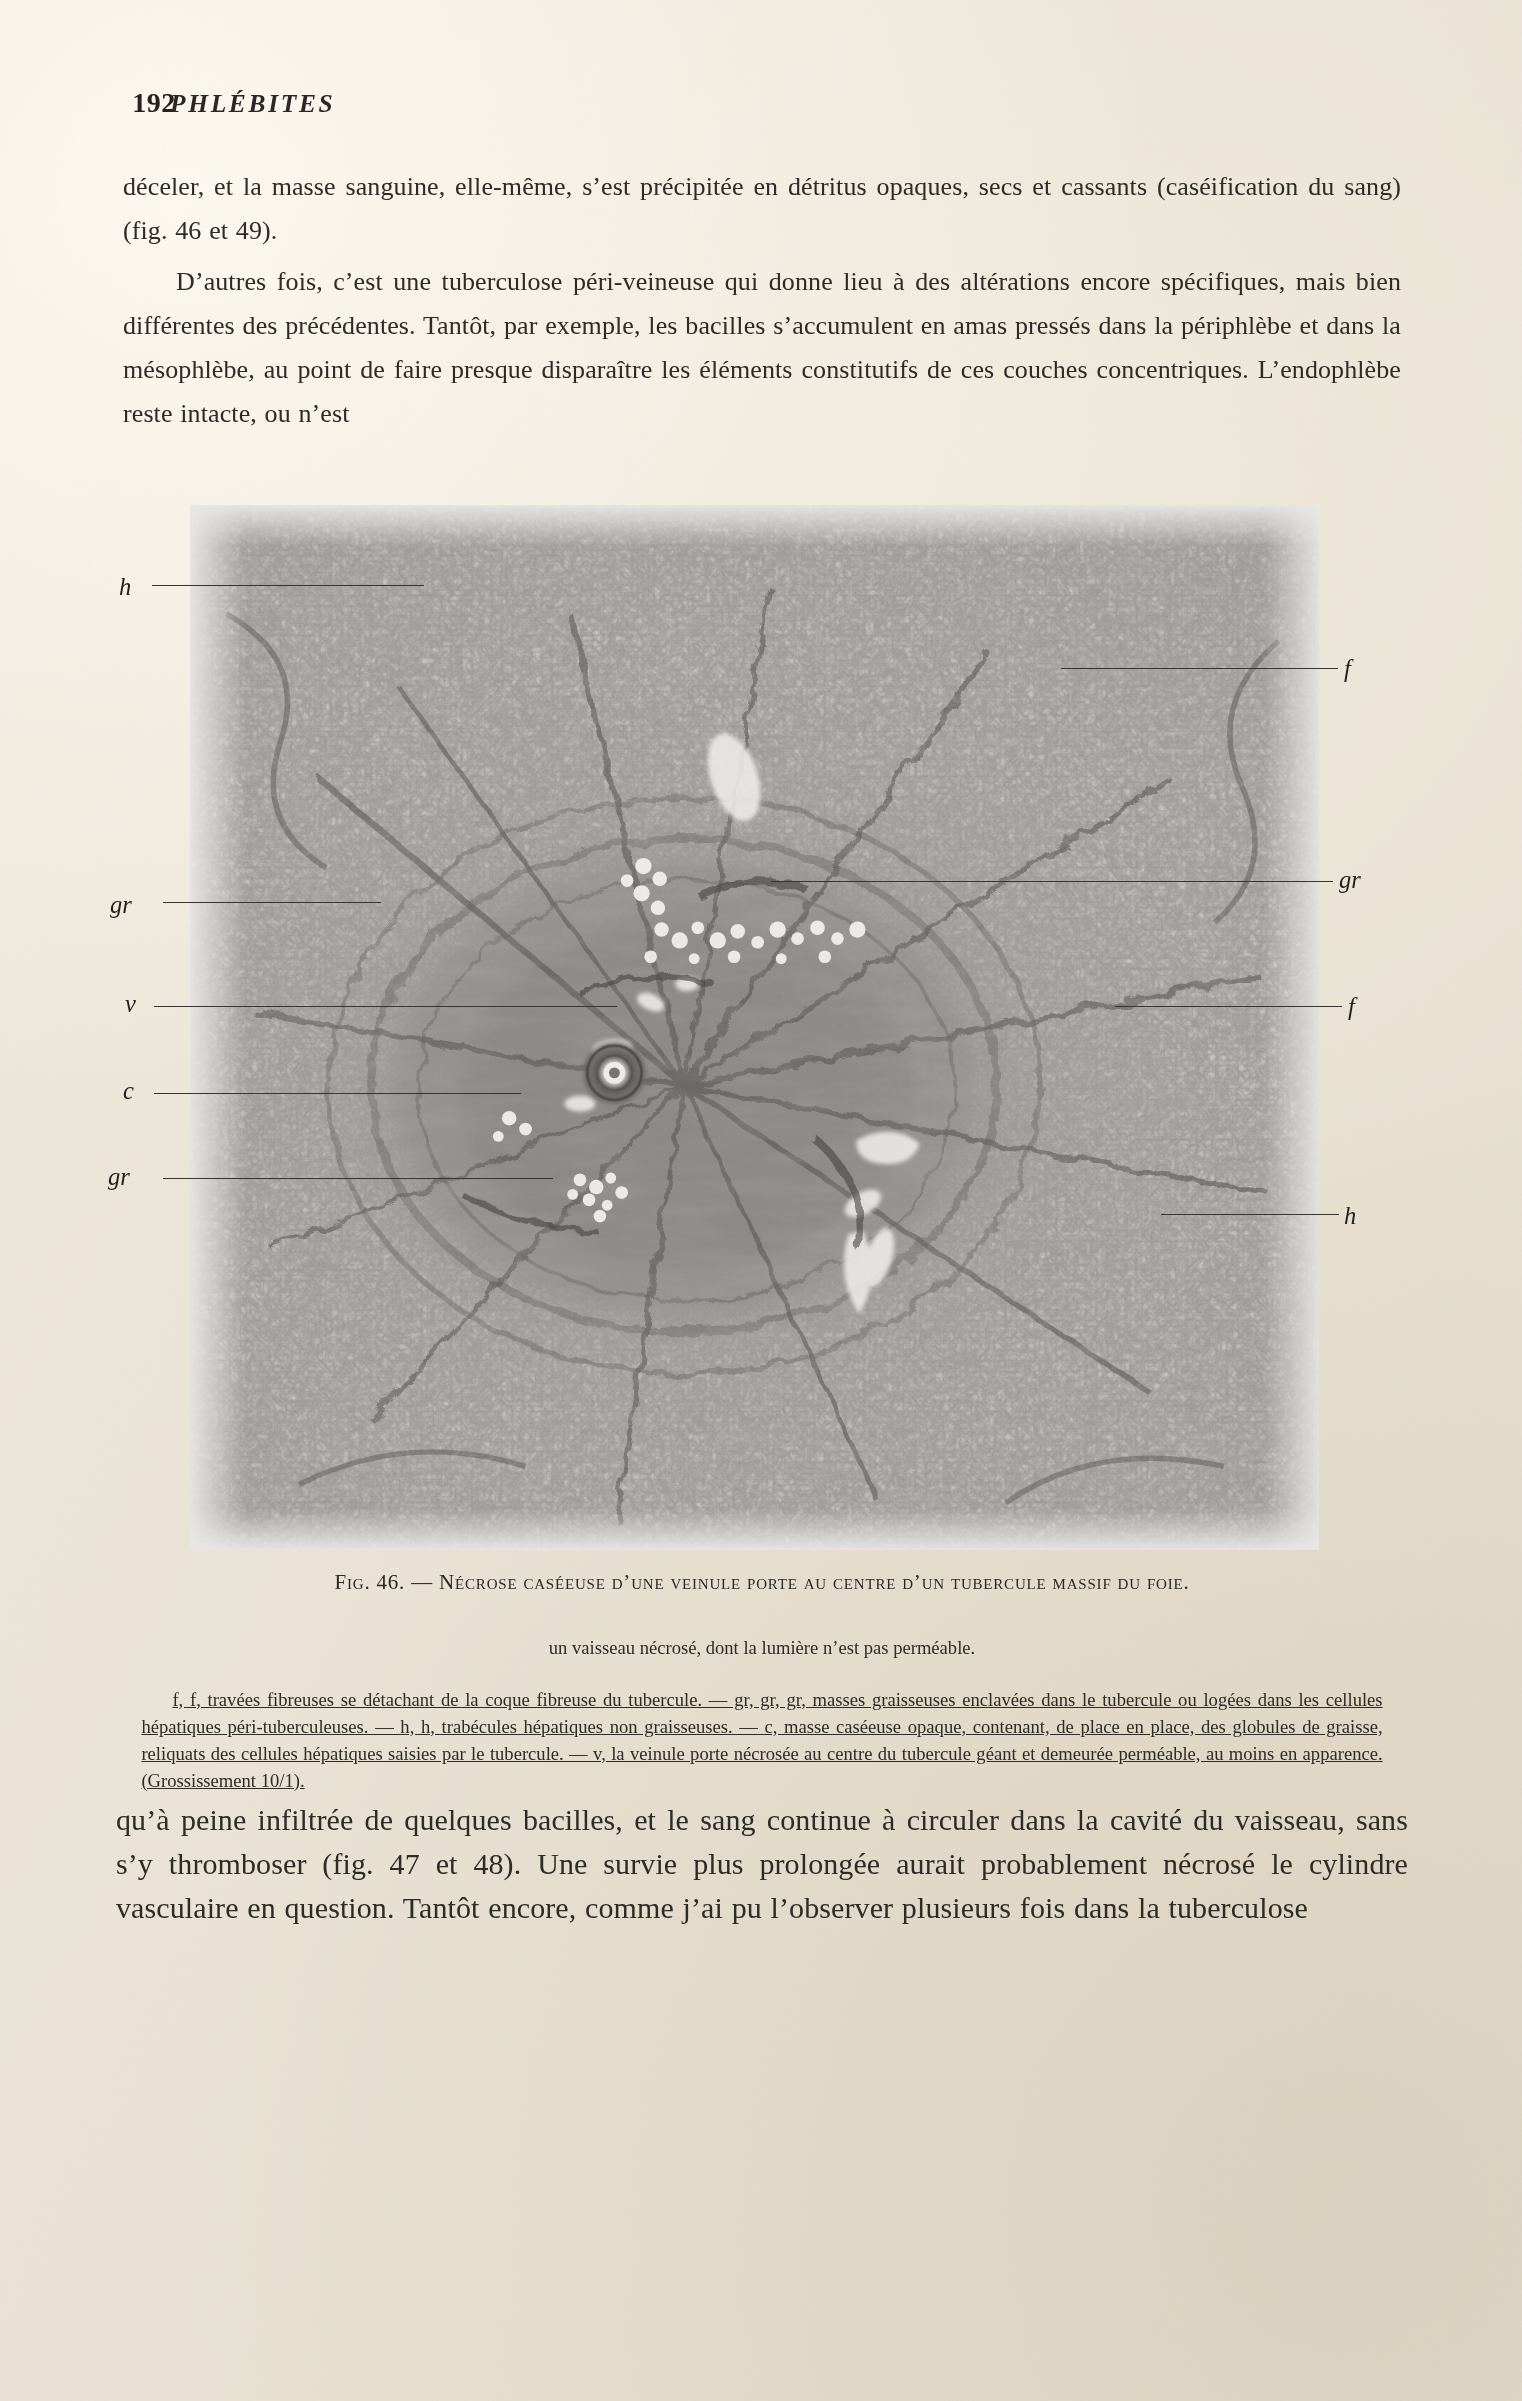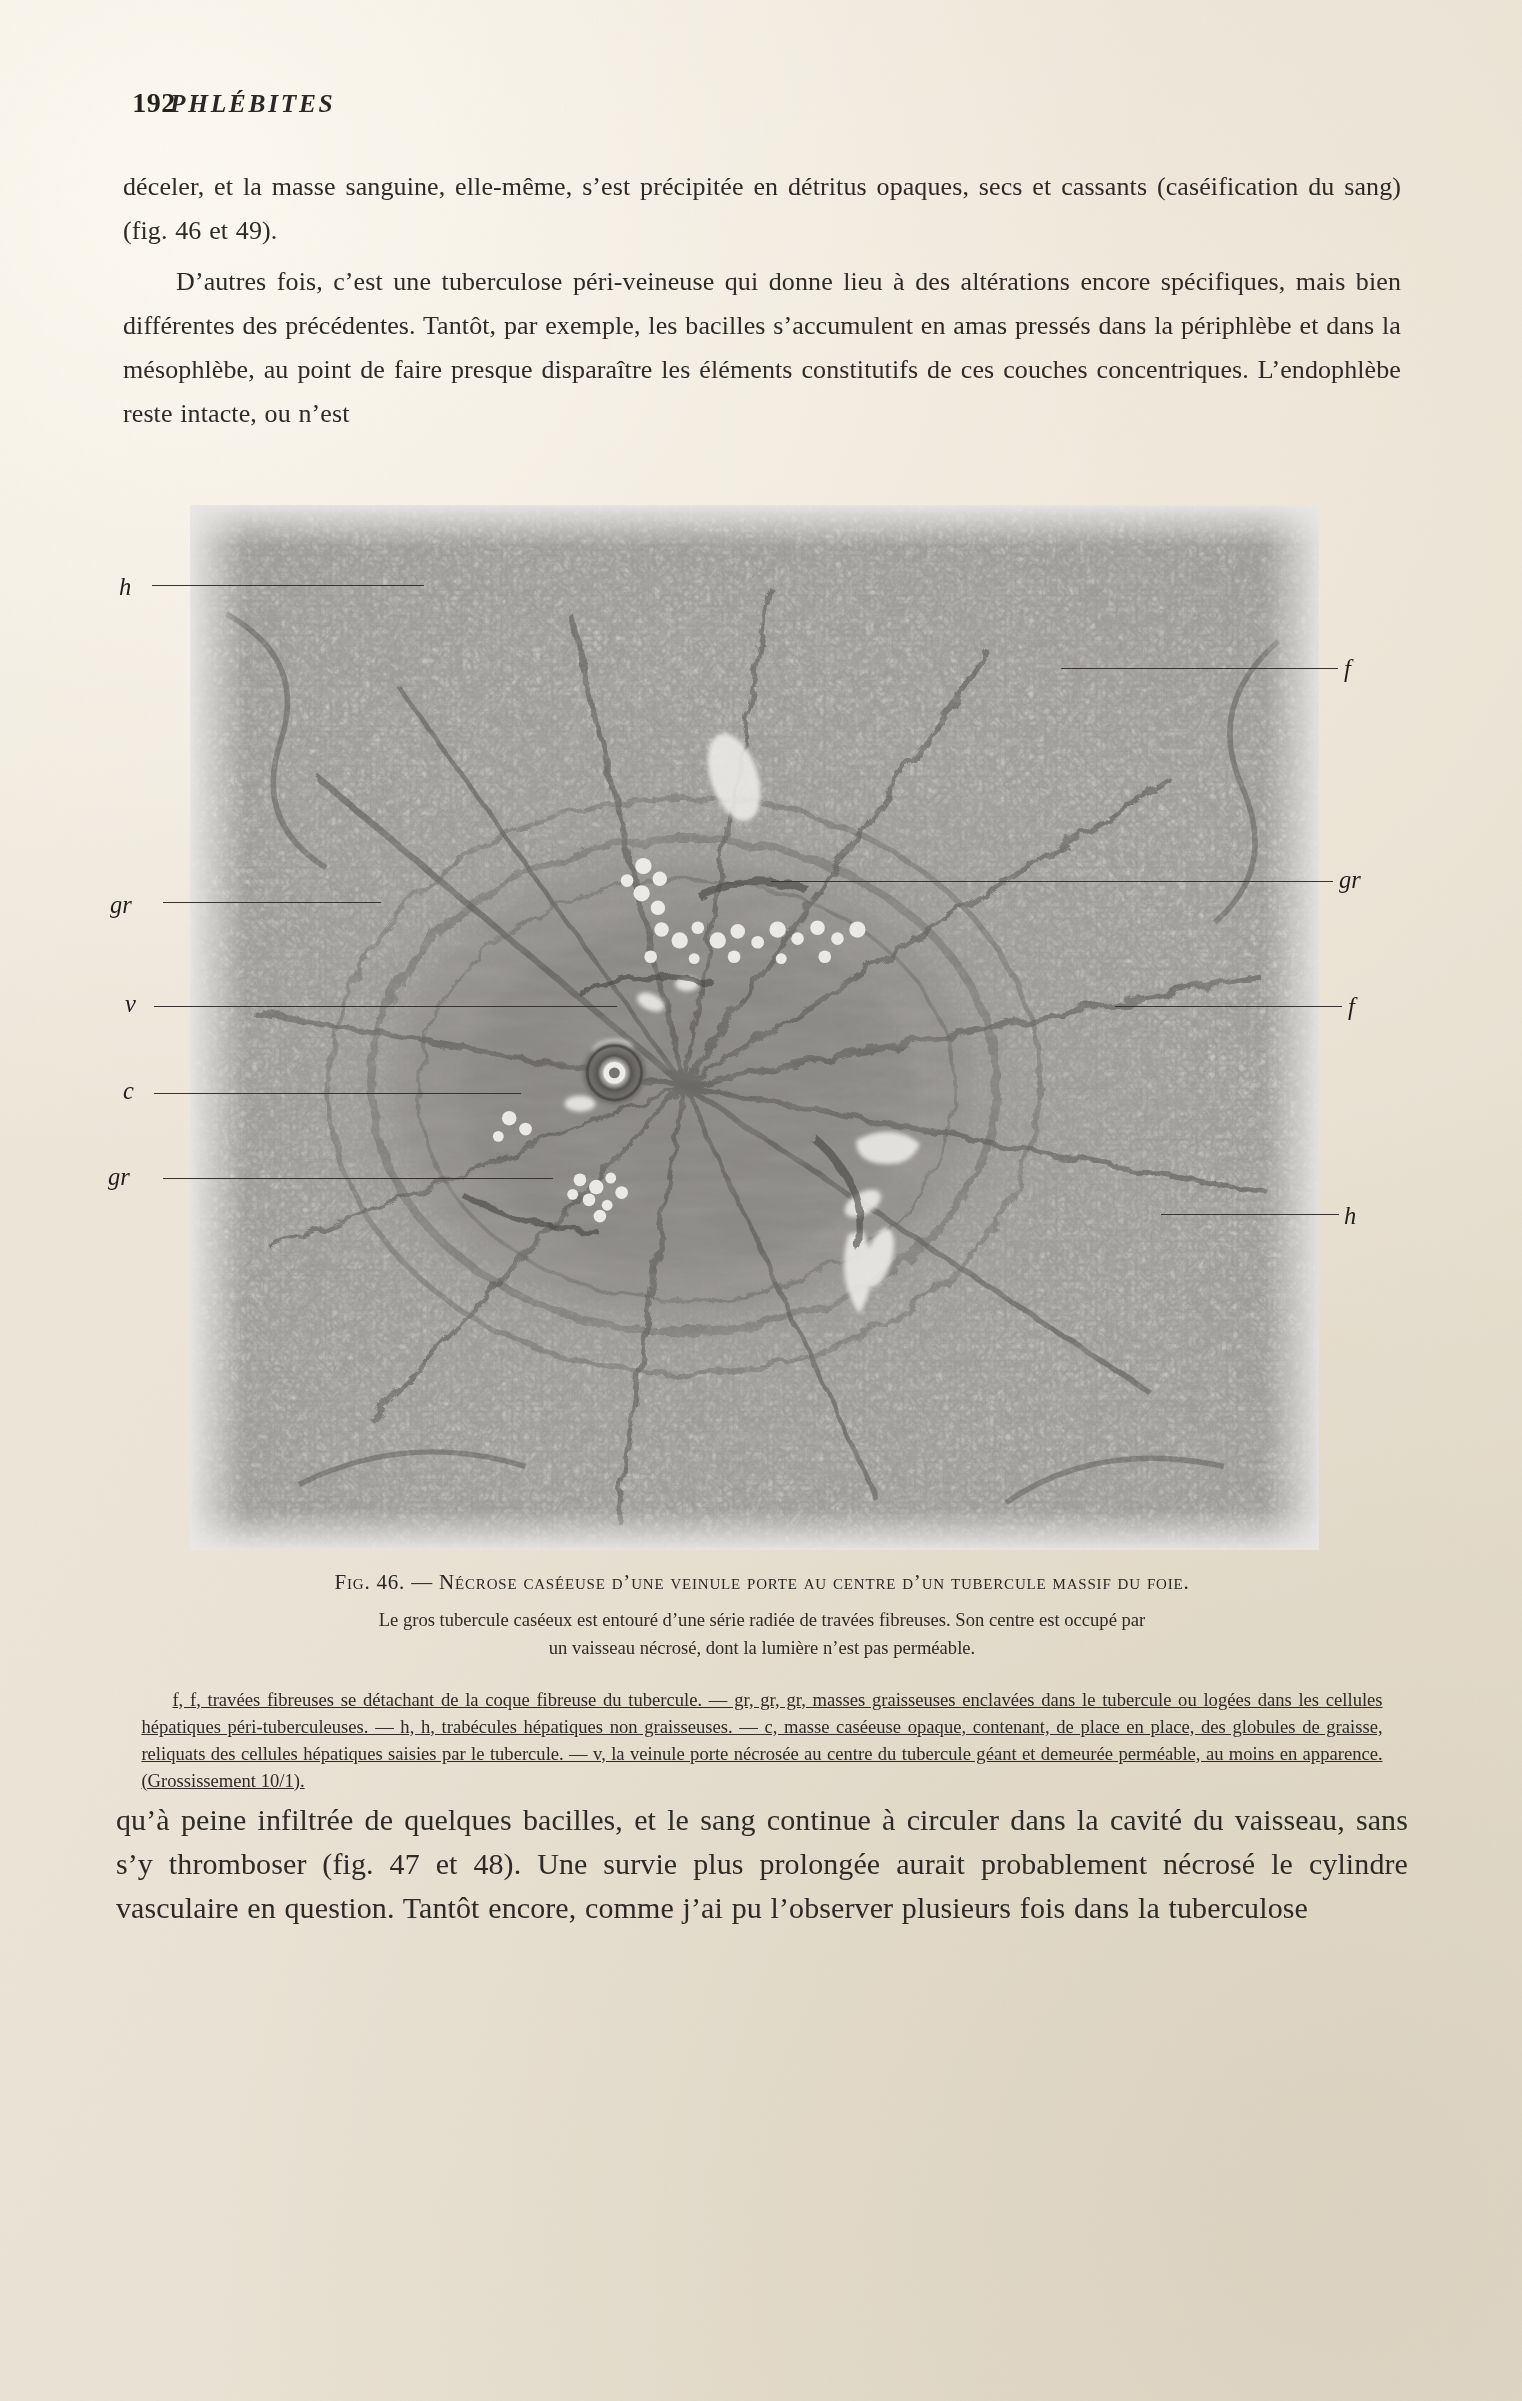--- a/index.html
+++ b/index.html
@@ -374,21 +374,20 @@
 
         <div class="lbl" style="left:1154px;top:697px;">h</div>
         <div class="leader" style="left:971px;top:709px;width:178px;"></div>
       </div>
 
       <figcaption class="capwrap" style="position:absolute;left:0;top:1069px;width:1292px;">
         <div class="cap-title">
           <span class="sc">Fig. 46.</span><span>&nbsp;</span><span>—</span><span>&nbsp;</span><span class="sc">Nécrose caséeuse d’une veinule porte au centre d’un tubercule massif du foie.</span>
         </div>
         <div class="cap-sub">
-          <span>Le gros tubercule caséeux est entouré d’une série radiée de travées fibreuses. Son centre est occupé par</span>
           <br>
           <span>un vaisseau nécrosé, dont la lumière n’est pas perméable.</span>
         </div>
         <div class="cap-legend">f, f, travées fibreuses se détachant de la coque fibreuse du tubercule. — gr, gr, gr, masses graisseuses enclavées dans le tubercule ou logées dans les cellules hépatiques péri-tuberculeuses. — h, h, trabécules hépatiques non graisseuses. — c, masse caséeuse opaque, contenant, de place en place, des globules de graisse, reliquats des cellules hépatiques saisies par le tubercule. — v, la veinule porte nécrosée au centre du tubercule géant et demeurée perméable, au moins en apparence. (Grossissement 10/1).</div>
       </figcaption>
     </figure>
 
     <div class="bottomtext" style="margin-top:234px;">
       <p>qu’à peine infiltrée de quelques bacilles, et le sang continue à circuler dans la cavité du vaisseau, sans s’y thromboser (fig. 47 et 48). Une survie plus prolongée aurait probablement nécrosé le cylindre vasculaire en question. Tantôt encore, comme j’ai pu l’observer plusieurs fois dans la tuberculose</p>
     </div>

